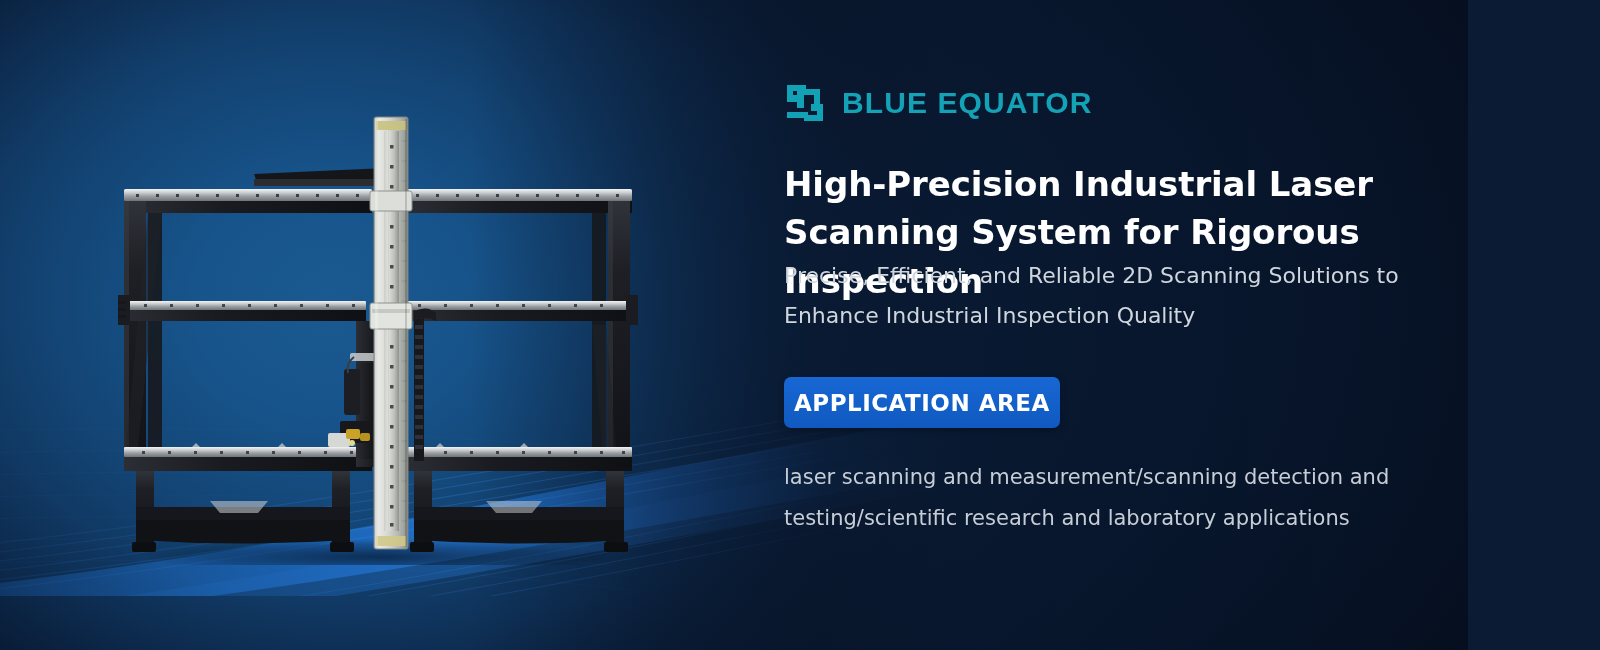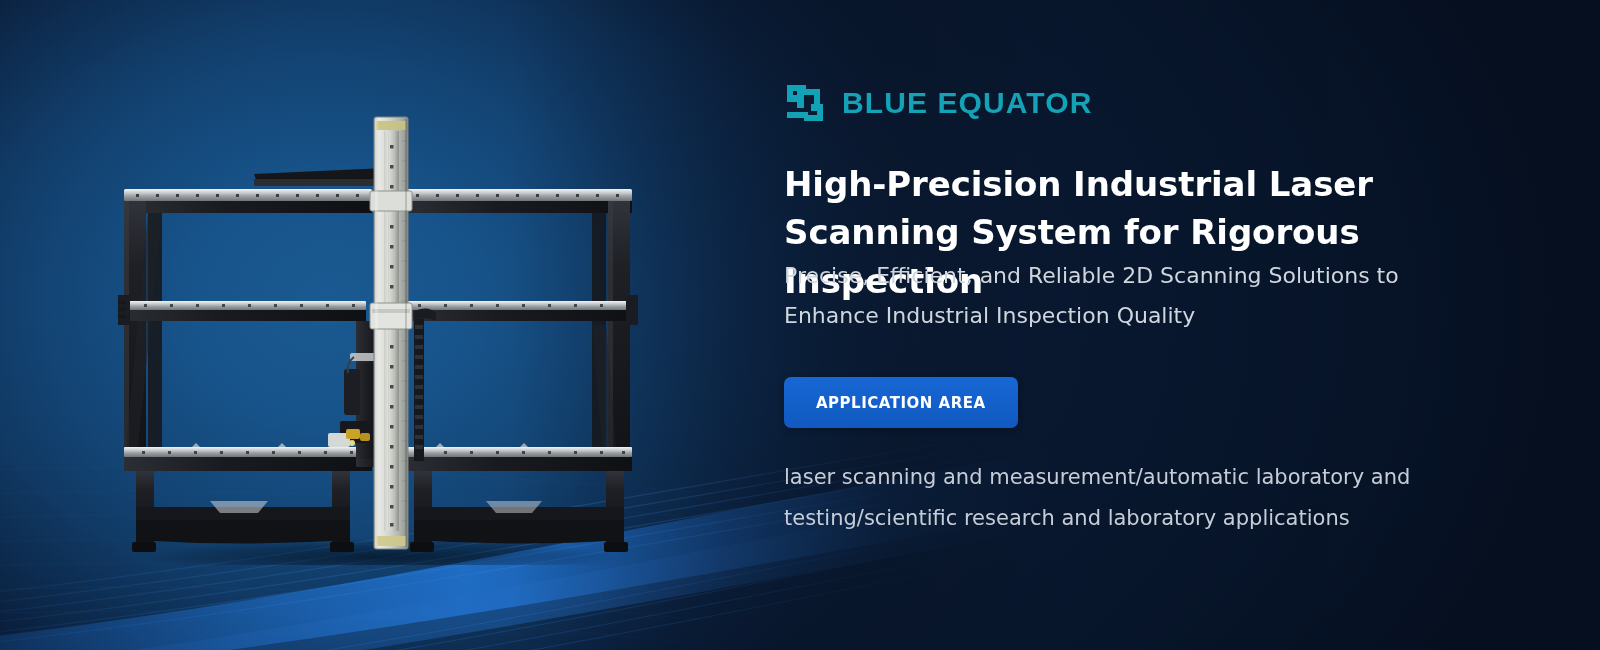--- a/index.html
+++ b/index.html
@@ -8,21 +8,21 @@
   html, body {
     width: 1600px;
     height: 650px;
     overflow: hidden;
     background: #0a1b33;
     font-family: "Liberation Sans", sans-serif;
   }
 
   .banner {
     position: relative;
-    width: 1600px;
+    width: 1468px;
     height: 650px;
     overflow: hidden;
     background: #0a1b33;
   }
 
   
   .bg-base {
     position: absolute;
     inset: 0;
     background:
@@ -116,26 +116,26 @@
   }
 
   .cta-button {
     position: absolute;
     top: 377px;
     left: 0;
     display: inline-flex;
     align-items: center;
     justify-content: center;
     height: 51px;
-    padding: 0 32px;
+    padding: 0 10px;
     border: none;
     border-radius: 7px;
     background: linear-gradient(180deg, #1767d4 0%, #1059c0 100%);
     color: #ffffff;
-    font-size: 15px;
+    font-size: 23px;
     font-weight: 700;
     letter-spacing: 0.5px;
     cursor: pointer;
     font-family: "DejaVu Sans", sans-serif;
     box-shadow: 0 2px 6px rgba(0,0,0,0.28);
   }
 
   .body-text {
     position: absolute;
     top: 457px;
@@ -518,16 +518,16 @@
       </svg>
       <span class="logo-text">BLUE EQUATOR</span>
     </div>
 
     <h1 class="headline">High-Precision Industrial Laser Scanning System for Rigorous Inspection</h1>
 
     <p class="subhead">Precise, Efficient, and Reliable 2D Scanning Solutions to Enhance Industrial Inspection Quality</p>
 
     <button class="cta-button">APPLICATION AREA</button>
 
-    <p class="body-text">laser scanning and measurement/automatic laboratory and testing/scientific research and laboratory applications</p>
+    <p class="body-text">laser scanning and measurement/scanning detection and testing/scientific research and laboratory applications</p>
 
   </div>
 </div>
 
 </body></html>

